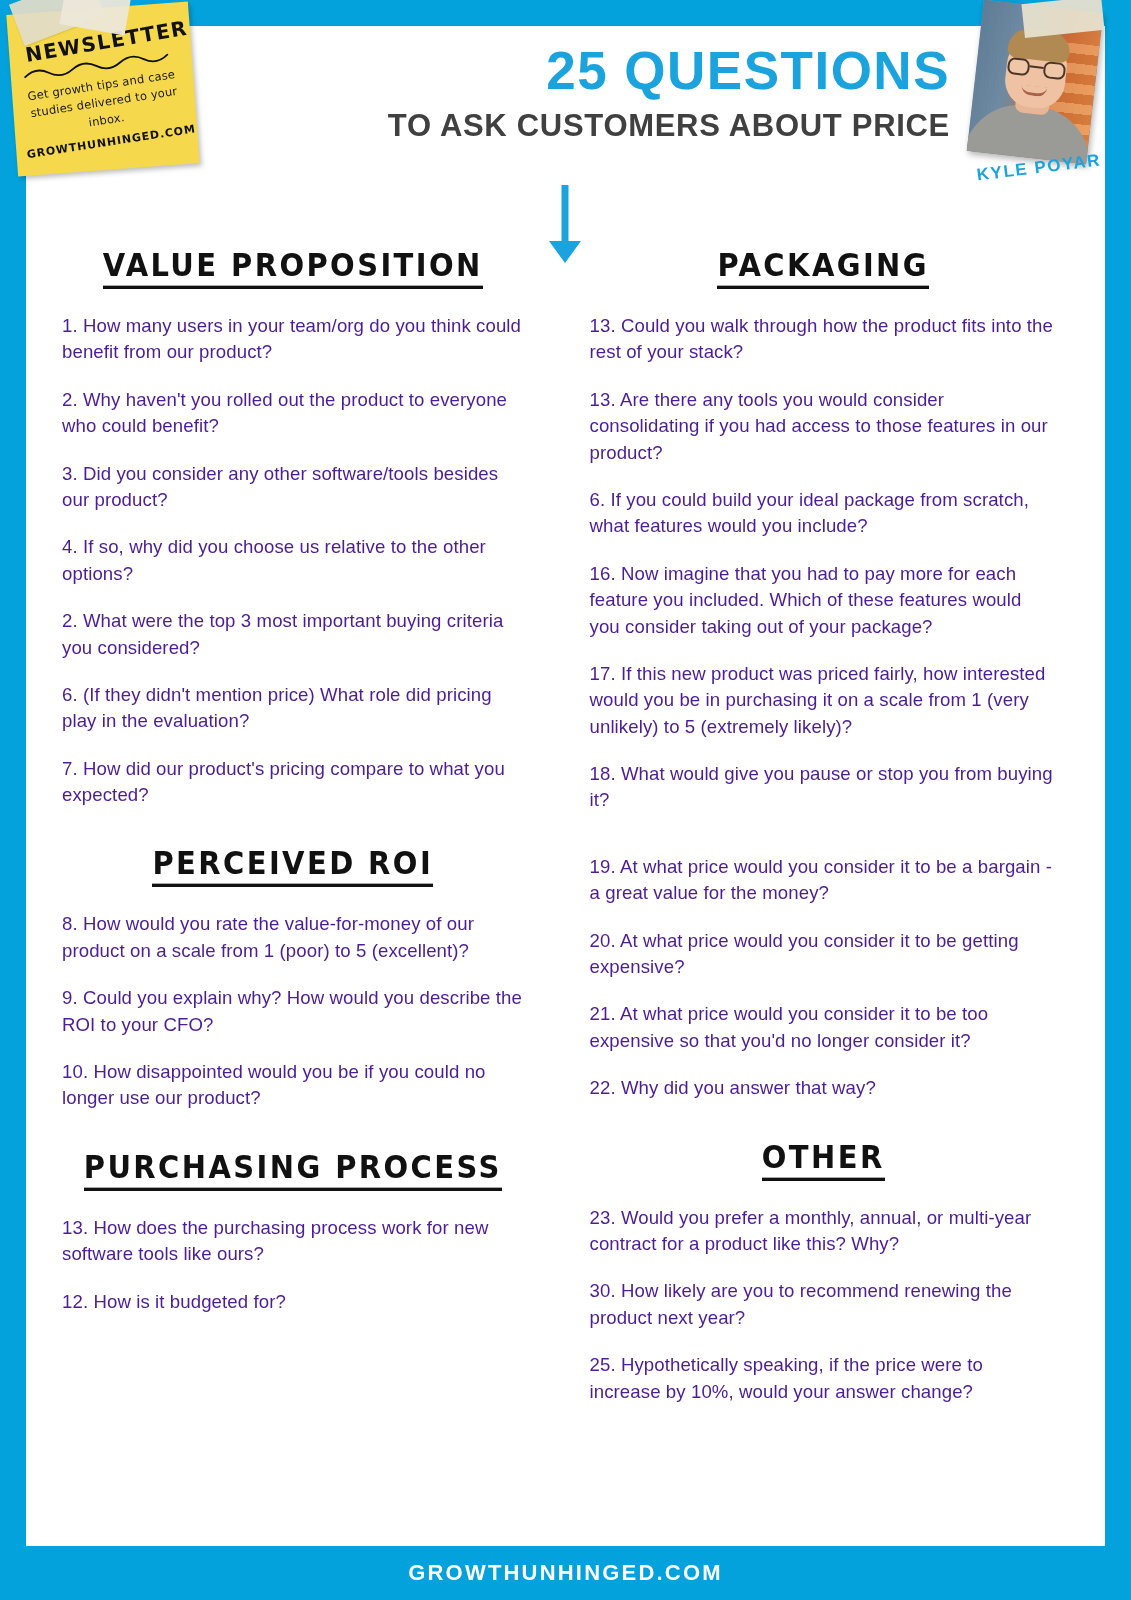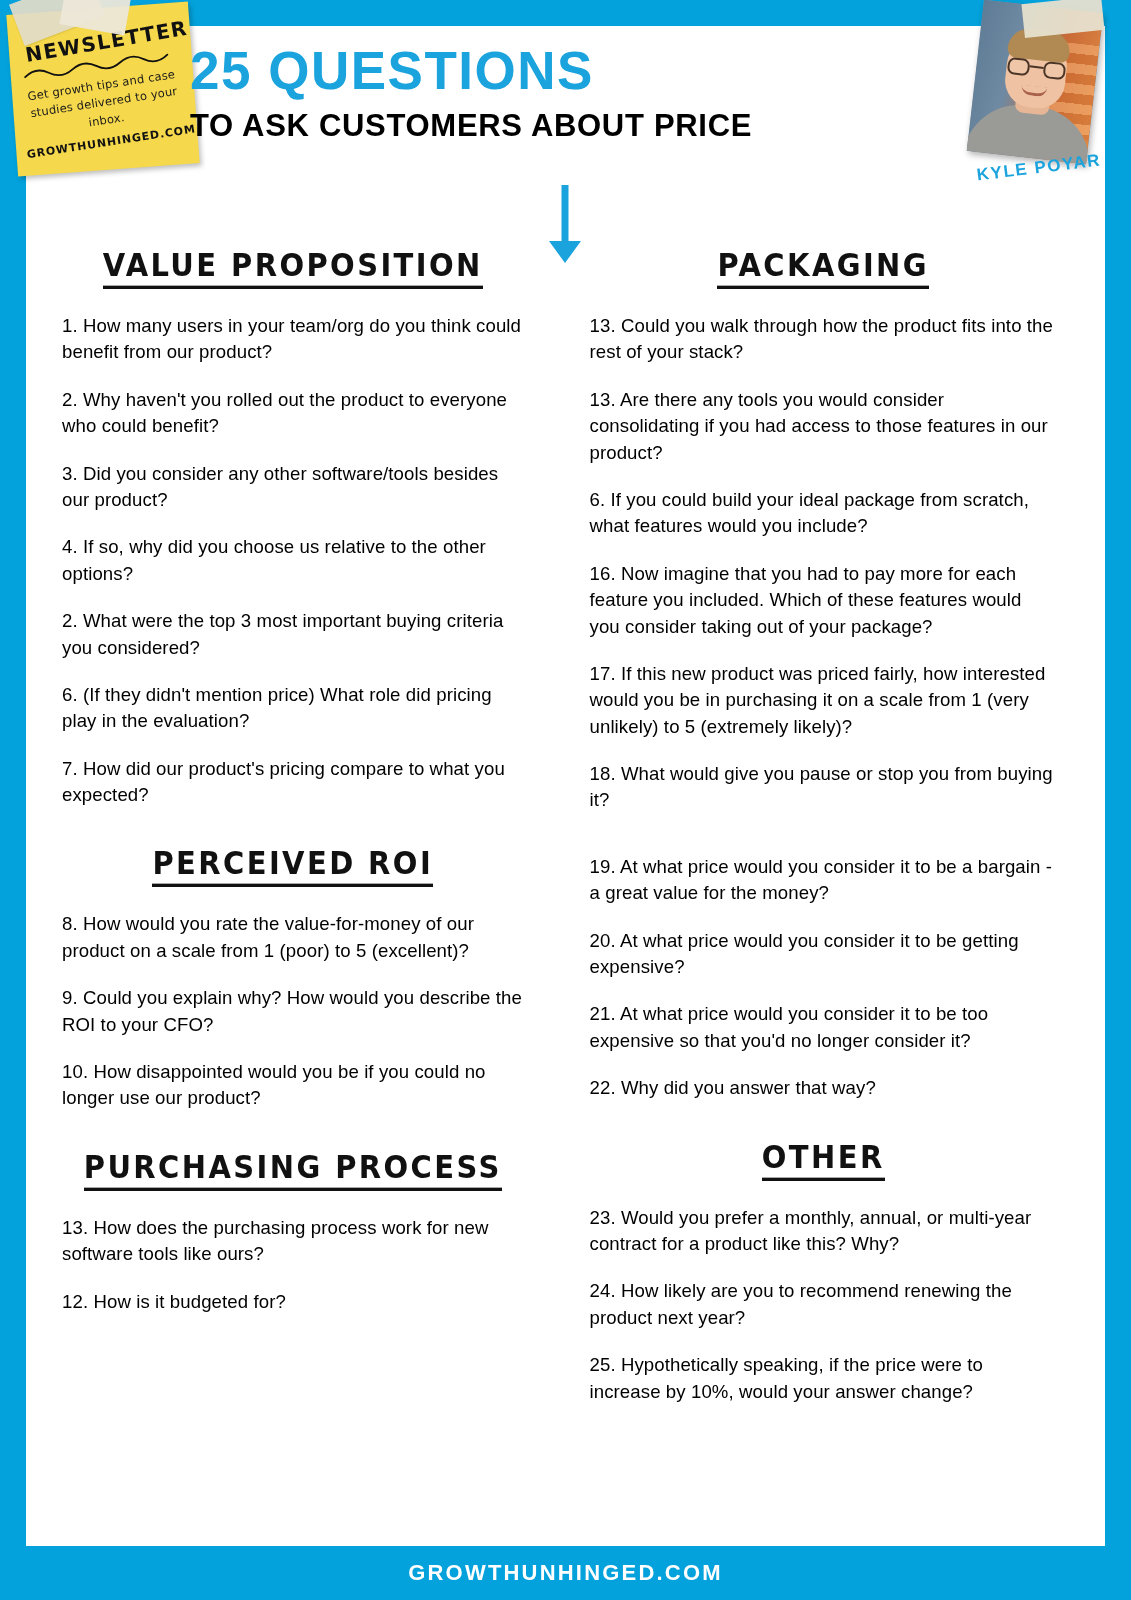--- a/index.html
+++ b/index.html
@@ -34,33 +34,33 @@
     width: 1131px;
     height: 26px;
     background: #03a2dc;
   }
 
   #title-block {
     position: absolute;
     left: 190px;
     top: 42px;
     width: 760px;
-    text-align: left;
+    text-align: right;
   }
 
   #main-title {
     color: #1aa3dd;
     font-size: 53px;
     font-weight: bold;
     letter-spacing: 1.5px;
     line-height: 1.08;
   }
 
   #sub-title {
-    color: #000000;
+    color: #404040;
     font-size: 31px;
     font-weight: bold;
     letter-spacing: 0.7px;
     margin-top: 9px;
   }
 
   
   #down-arrow {
     position: absolute;
     left: 541px;
@@ -283,21 +283,21 @@
     padding-bottom: 2px;
     margin-bottom: 24px;
     transform: scaleY(1.12);
     transform-origin: bottom center;
   }
   .heading-wrap { text-align: center; text-decoration: underline; }
 
   .question {
     font-size: 18.6px;
     line-height: 1.42;
-    color: #000000;
+    color: #4c1d95;
     margin-bottom: 21px;
     letter-spacing: 0.1px;
   }
   .question:last-child { margin-bottom: 0; }
 
   
   #footer-band {
     position: absolute;
     left: 0;
     bottom: 0;
@@ -402,21 +402,21 @@
       </div>
       <div class="section">
         <div class="question">19. At what price would you consider it to be a bargain - a great value for the money?</div>
         <div class="question">20. At what price would you consider it to be getting expensive?</div>
         <div class="question">21. At what price would you consider it to be too expensive so that you'd no longer consider it?</div>
         <div class="question">22. Why did you answer that way?</div>
       </div>
       <div class="section">
         <div class="heading-wrap"><div class="section-heading">OTHER</div></div>
         <div class="question">23. Would you prefer a monthly, annual, or multi-year contract for a product like this? Why?</div>
-        <div class="question">24. How likely are you to recommend renewing the product next year?</div>
+        <div class="question">30. How likely are you to recommend renewing the product next year?</div>
         <div class="question">25. Hypothetically speaking, if the price were to increase by 10%, would your answer change?</div>
       </div>
     </div>
 </div>
 
 <div id="footer-band">
   <div id="footer-text">GROWTHUNHINGED.COM</div>
 </div>
 
 </body></html>

